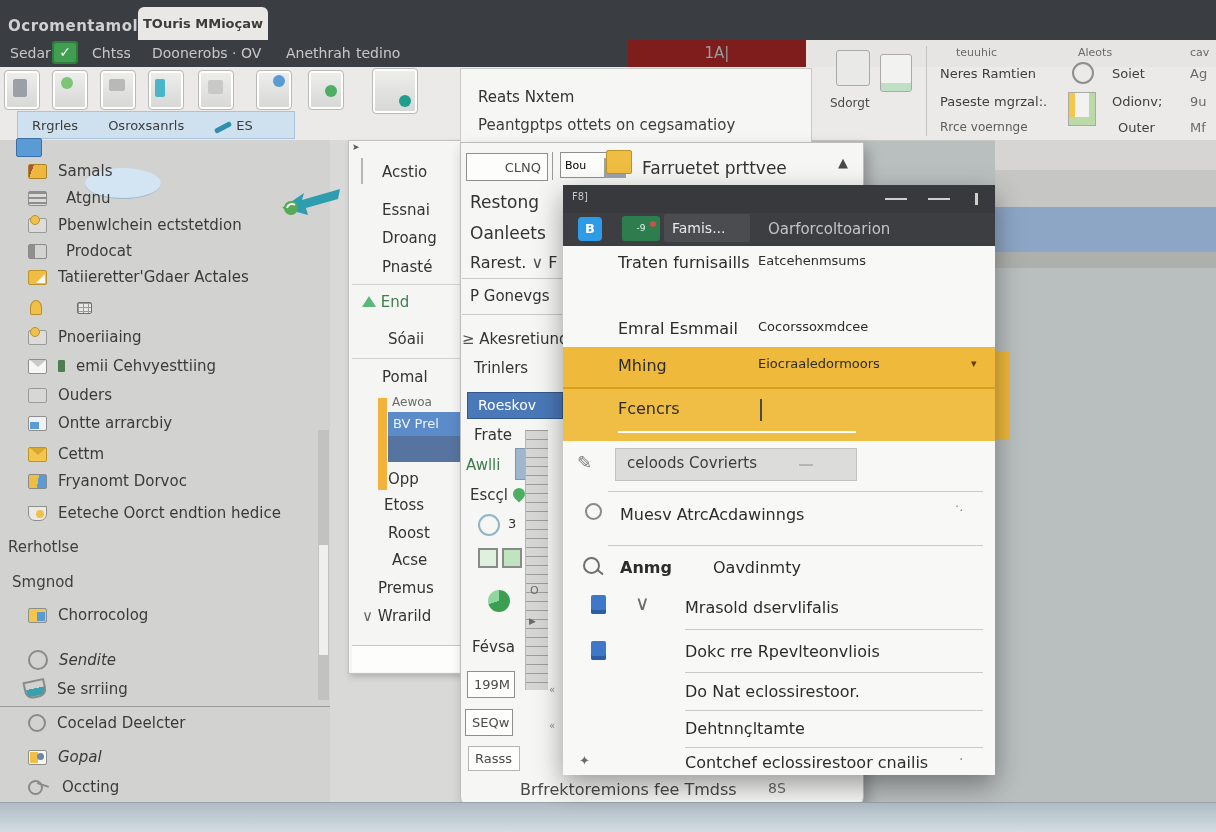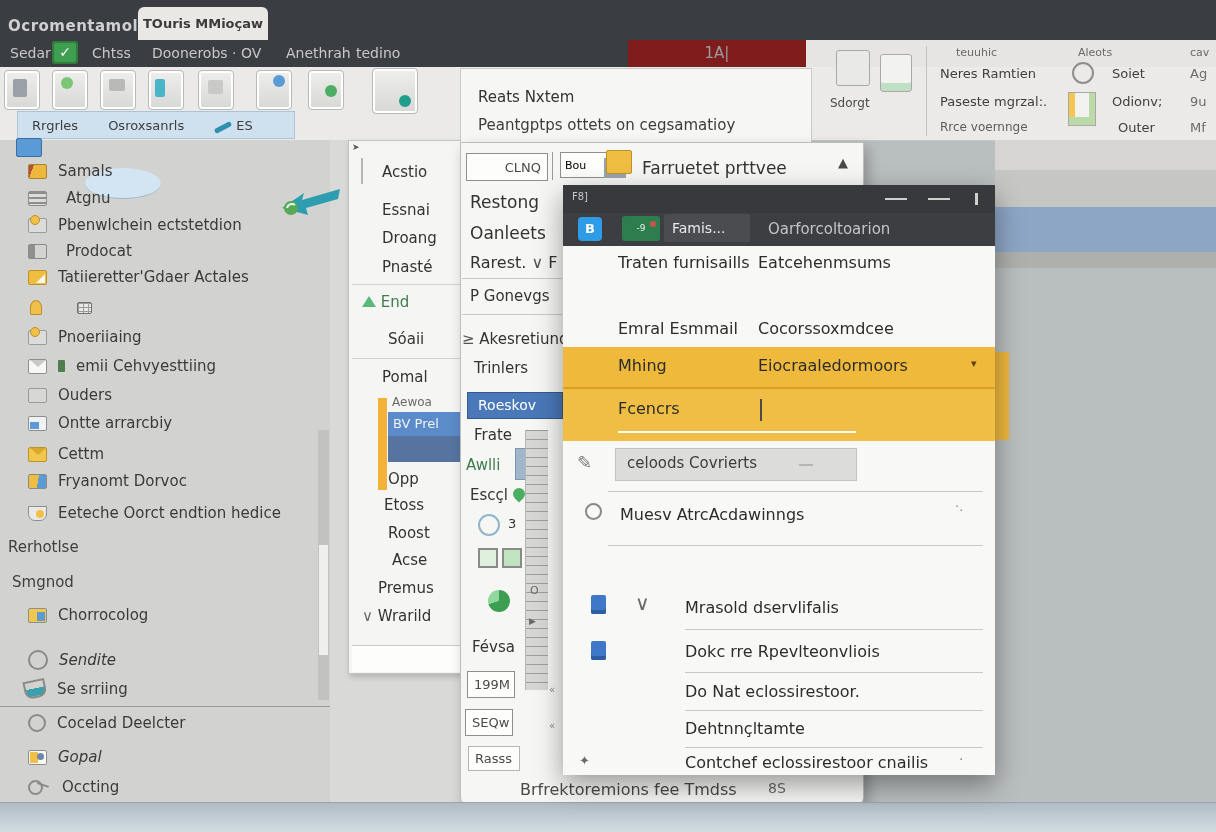--- a/index.html
+++ b/index.html
@@ -101,21 +101,21 @@
   .drop-green{width:12px;height:12px;background:#4cae62;border-radius:50% 50% 50% 0;transform:rotate(-45deg);display:inline-block;}
   .pie-green{width:22px;height:22px;border-radius:50%;background:conic-gradient(#3c9e50 0 70%,#8fd79e 70% 100%);}
 
   
   .popup{left:563px;top:185px;width:432px;height:590px;background:#f8f8f6;
          box-shadow:0 10px 26px rgba(0,0,0,.38);z-index:30;}
   .pp-titlebar{left:0;top:0;width:100%;height:28px;background:#37393d;}
   .pp-tabrow{left:0;top:28px;width:100%;height:33px;background:#3c3e42;}
   .pp-row{position:absolute;left:0;width:100%;}
   .pp-c1{position:absolute;left:55px;font-size:16px;color:#2c2c2a;}
-  .pp-c2{position:absolute;left:195px;font-size:16px;color:#2c2c2a;}
+  .pp-c2{position:absolute;left:195px;font-size:13px;color:#2c2c2a;}
   .pp-t{position:absolute;left:122px;font-size:16px;color:#2c2c2a;}
   .yellow{background:#efb93c;}
   .yellow2{background:#f0bd45;}
   .pp-div{position:absolute;height:1px;background:#c9c9c7;}
   .mag{width:13px;height:13px;border:2px solid #6f6f6d;border-radius:50%;position:relative;display:inline-block;}
   .mag::after{content:"";position:absolute;left:11px;top:12px;width:8px;height:2px;background:#6f6f6d;transform:rotate(40deg);}
   .bluedoc{width:15px;height:19px;background:#3f78c8;border-radius:2px;box-shadow:inset 0 -4px 0 #2c5ea6;}
   .appicon{width:24px;height:24px;background:#2e9be6;border-radius:4px;color:#fff;font-size:13px;font-weight:bold;
            text-align:center;line-height:24px;}
   .greenicon{width:38px;height:25px;background:#2e7d4f;border-radius:3px;color:#eaf2ea;font-size:9px;
@@ -413,20 +413,25 @@
     </div>
     <div class="pp-div" style="left:45px;top:306px;width:375px;"></div>
 
     <div class="pp-row" style="top:312px;height:44px;">
       <span class="abs" style="left:22px;top:6px;width:13px;height:13px;border:2px solid #8a8a88;border-radius:50%;"></span>
       <span class="abs nw" style="left:57px;top:8px;font-size:16px;color:#2c2c2a;">Muesv AtrcAcdawinngs</span>
       <span class="abs nw" style="left:392px;top:2px;font-size:13px;color:#8a8a88;">·.</span>
     </div>
     <div class="pp-div" style="left:45px;top:360px;width:375px;"></div>
 
+    <div class="pp-row" style="top:366px;height:38px;">
+      <span class="mag abs" style="left:20px;top:6px;"></span>
+      <span class="abs nw" style="left:57px;top:7px;font-size:16px;font-weight:bold;color:#2c2c2a;">Anmg</span>
+      <span class="abs nw" style="left:150px;top:7px;font-size:16px;color:#2c2c2a;">Oavdinmty</span>
+    </div>
     <div class="pp-row" style="top:404px;height:40px;">
       <span class="bluedoc abs" style="left:28px;top:6px;"></span>
       <span class="abs nw" style="left:72px;top:2px;font-size:20px;color:#6a6a68;">∨</span>
       <span class="pp-t nw" style="top:9px;">Mrasold dservlifalis</span>
     </div>
     <div class="pp-div" style="left:122px;top:444px;width:298px;"></div>
     <div class="pp-row" style="top:448px;height:38px;">
       <span class="bluedoc abs" style="left:28px;top:8px;"></span>
       <span class="pp-t nw" style="top:9px;">Dokc rre Rpevlteonvliois</span>
     </div>

